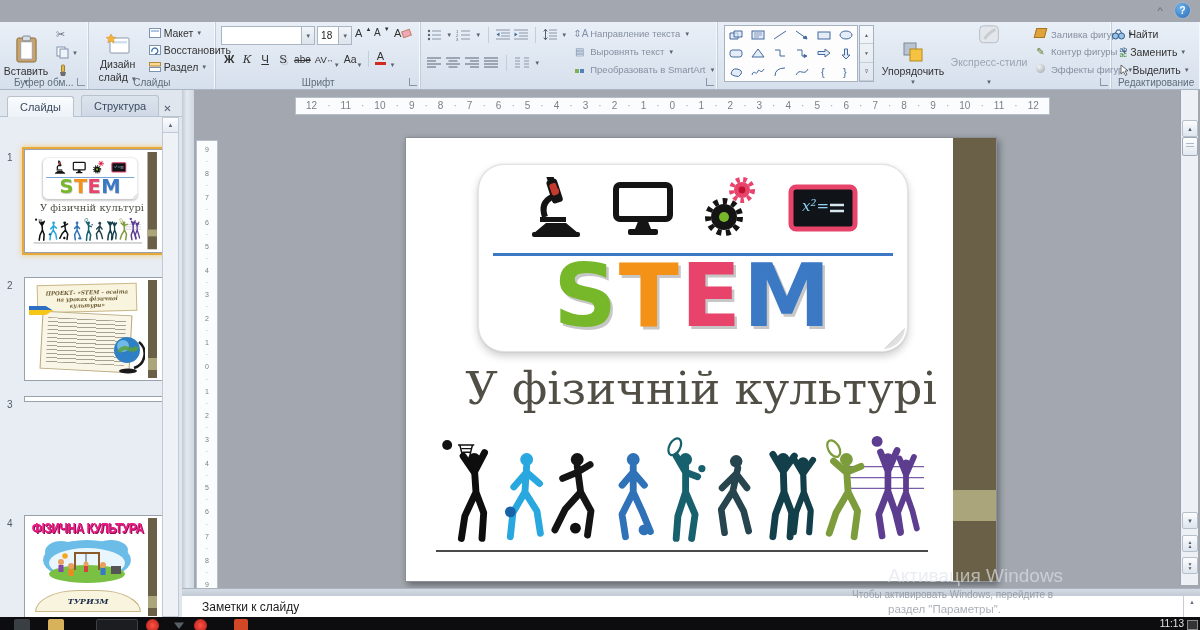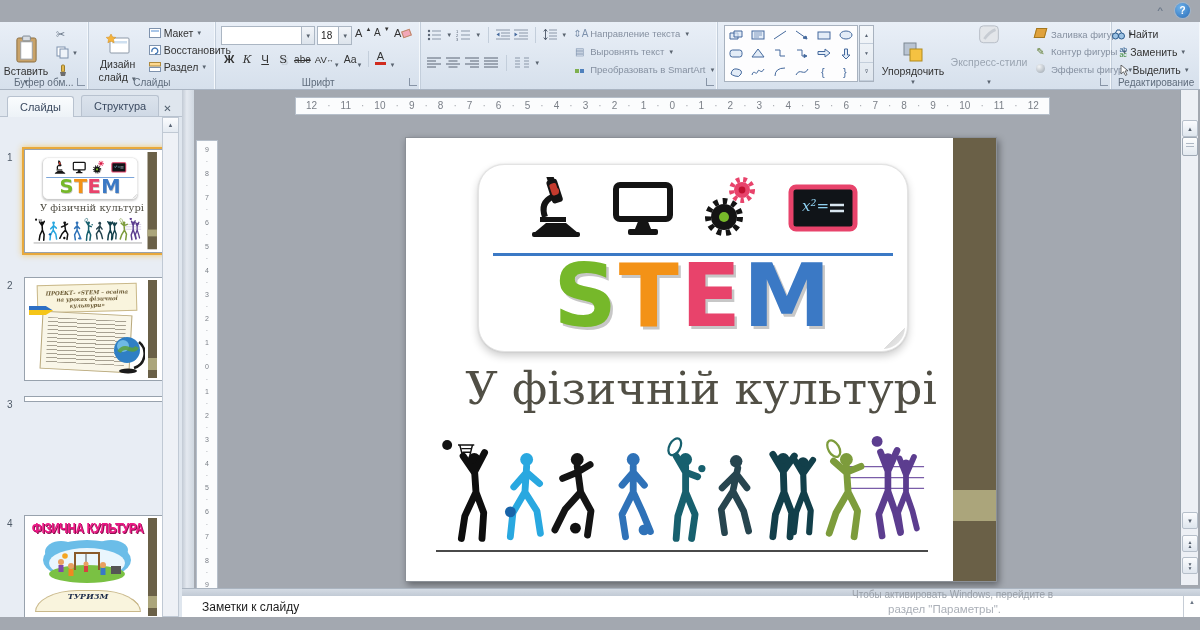--- a/index.html
+++ b/index.html
@@ -635,21 +635,21 @@
               <rect x="43" y="28" width="4" height="6" fill="#d84040"></rect>
             <circle cx="20" cy="24" r="3" fill="#e8a060"></circle>
               <rect x="17.5" y="27" width="5" height="7" fill="#8048a8"></rect>
             <circle cx="30" cy="28" r="3" fill="#e8a060"></circle>
               <rect x="27.5" y="31" width="5" height="7" fill="#f08820"></rect>
             <circle cx="62" cy="27" r="3" fill="#e8a060"></circle>
               <rect x="59.5" y="30" width="5" height="7" fill="#3878c8"></rect>
             <rect x="70" y="28" width="10" height="8" fill="#555"></rect>
             <circle cx="24" cy="18" r="2.8" fill="#f5a623"></circle>
           </svg>
-          <div class="t-banner" style="left:8px;top:72px;width:104px;height:20px;font-size:8px;color:#1a2a4a;display:flex;align-items:flex-start;justify-content:center;border-radius:40%/100% 100% 0 0">
+          <div class="t-banner" style="left:8px;top:72px;width:104px;height:20px;font-size:8px;color:#1a2a4a;display:flex;align-items:center;justify-content:center;border-radius:40%/100% 100% 0 0">
               <span>ТУРИЗМ</span>
             </div>
         </div>
       </div>
 
     </div>
     <div class="panel-scroll">
       <div class="up">▲</div>
     </div>
   </div>
@@ -857,24 +857,36 @@
   </div>
 
   <div class="v-scroll">
     <div class="sbtn" style="top:31px">▲</div>
     <div class="sthumb"></div>
     <div class="sbtn" style="top:423px">▼</div>
     <div class="sbtn" style="top:446px;font-size:5px;flex-direction:column;line-height:4px">▲<br>▲</div>
     <div class="sbtn" style="top:468px;font-size:5px;flex-direction:column;line-height:4px">▼<br>▼</div>
   </div>
 
+  <div class="watermark1">Активация Windows</div>
   <div class="watermark2">Чтобы активировать Windows, перейдите в</div>
   <div class="watermark3">раздел "Параметры".</div>
 
   <div class="splitter-h"></div>
   <div class="notes">
     <div class="notes-text">Заметки к слайду</div>
     <div class="notes-scroll">
         <span>▲</span>
       </div>
   </div>
 
+  <div class="taskbar">
+    <div class="tb-icon" style="left:14px;width:16px;height:14px;background:#3a3f44"></div>
+    <div class="tb-icon" style="left:48px;width:16px;height:12px;background:#d8b25a;border-radius:2px 2px 0 0"></div>
+    <div class="tb-icon" style="left:96px;width:40px;height:12px;background:#1b1d20;border:1px solid #3c4044"></div>
+    <div class="tb-icon" style="left:146px;width:13px;height:13px;background:radial-gradient(circle,#ff5146,#b01c14);border-radius:50%"></div>
+    <div class="tb-icon" style="left:174px;width:10px;height:10px;background:#5a5f66;clip-path:polygon(0 35%,100% 35%,50% 100%)"></div>
+    <div class="tb-icon" style="left:194px;width:13px;height:13px;background:radial-gradient(circle,#ff5146,#b01c14);border-radius:50%"></div>
+    <div class="tb-icon" style="left:234px;width:14px;height:13px;background:#d24726;border-radius:2px"></div>
+    <span class="tb-clock">11:13</span>
+    <div class="tb-tray"></div>
+  </div>
 </div>
 
 </body></html>

